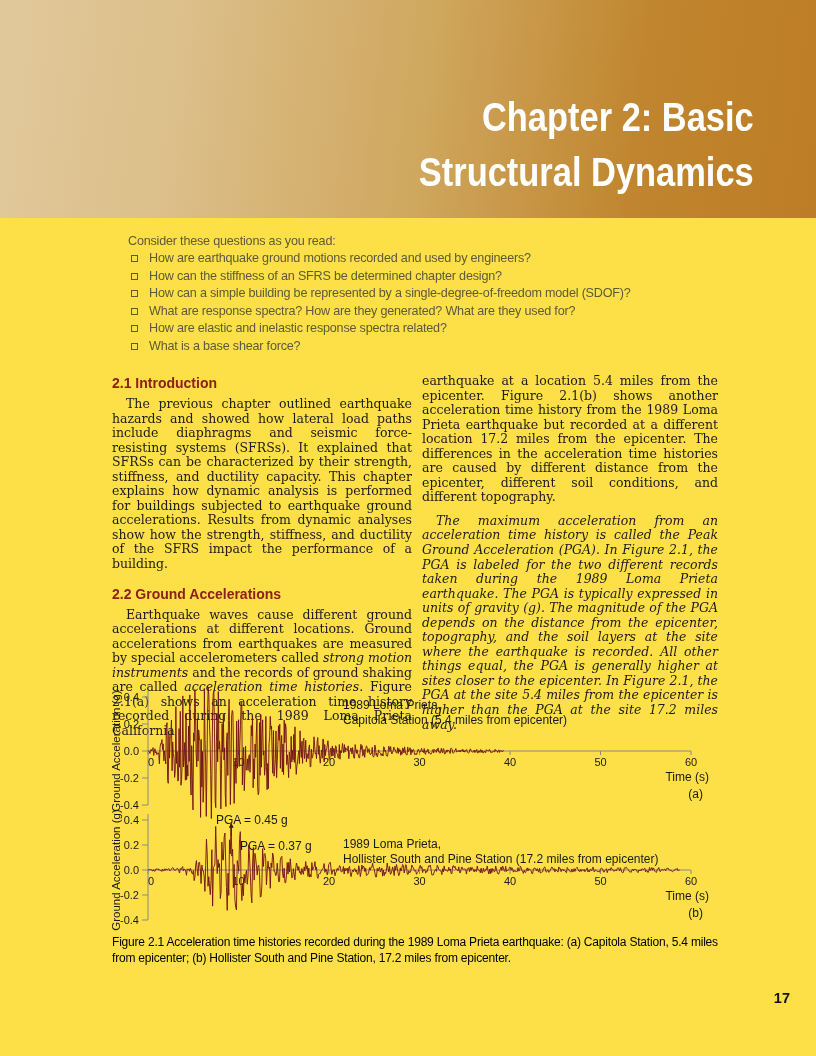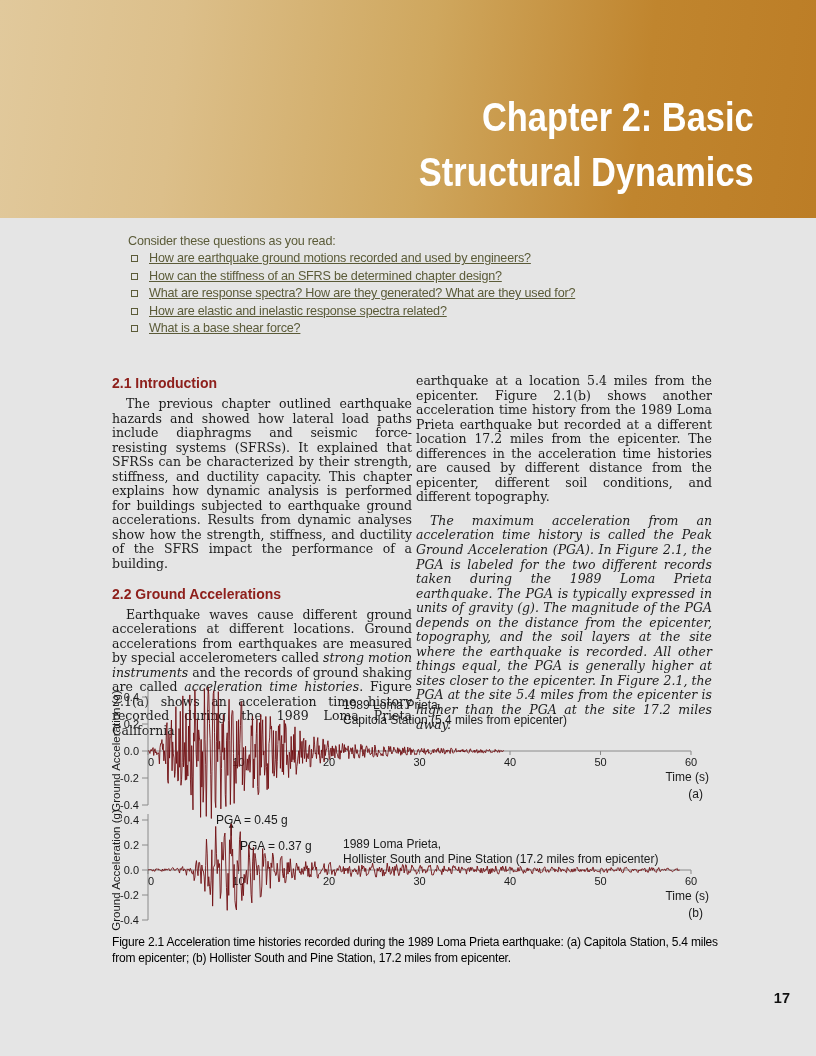--- a/index.html
+++ b/index.html
@@ -1,33 +1,33 @@
 <!DOCTYPE html>
 <html><head>
 <meta charset="utf-8">
 <style>
   html,body{margin:0;padding:0;background:#ffffff;}
-  .page{position:relative;width:816px;height:1056px;background:#e5e5e5;overflow:hidden;
+  .page{position:relative;width:816px;height:1056px;background:#fde047;overflow:hidden;
         font-family:"Liberation Sans",sans-serif;}
   
   .banner{position:absolute;left:0;top:0;width:816px;height:218px;
           background:linear-gradient(97deg,#e1c99c 0%,#dcbf8a 22%,#cfa75e 52%,#c0852e 78%,#bc7d26 100%);}
   .chapter-title{position:absolute;top:90px;right:62px;text-align:right;color:#ffffff;
                  font-weight:bold;font-size:41px;line-height:55px;
                  transform:scaleX(0.84);transform-origin:100% 0;white-space:nowrap;}
   
   .questions{position:absolute;left:112px;top:233px;width:640px;color:#5b5b38;
              font-size:12.6px;letter-spacing:-0.2px;margin-left:16px;}
   .q-intro{line-height:17px;}
   .q-list{list-style:none;margin:0;padding:0;}
-  .q-item{position:relative;padding-left:21px;line-height:17.6px;text-decoration:underline;}
+  .q-item{position:relative;padding-left:21px;line-height:17.6px;}
   .q-square{position:absolute;left:3px;top:5px;width:5px;height:5px;border:1px solid #5b5b38;}
   
   .columns{position:absolute;left:112px;top:374px;width:606px;display:flex;}
-  .col-left{width:300px;margin-right:4px;}
+  .col-left{width:300px;margin-right:10px;}
   .col-right{width:296px;}
   .sec-heading{color:#8e201c;font-weight:bold;font-size:14px;line-height:18px;margin:0 0 5px 0;}
   .sec-block + .sec-block{margin-top:13px;}
   .body-par{font-family:"DejaVu Serif",serif;font-size:12.5px;line-height:14.55px;
             color:#1c1c1c;text-align:justify;margin:0 0 0 0;hyphens:none;}
   .body-par.indent{text-indent:14px;}
   .body-par + .body-par{margin-top:9px;font-style:italic;}
   
   .figure{position:absolute;left:112px;top:690px;width:640px;height:310px;margin:0;}
   .figure svg{position:absolute;left:0;overflow:visible;}
@@ -47,21 +47,21 @@
       <div>Chapter 2: Basic</div>
       <div>Structural Dynamics</div>
     </div>
   </header>
 
   <section class="questions">
     <div class="q-intro">Consider these questions as you read:</div>
     <ul class="q-list" id="q-list">
         <li class="q-item"><span class="q-square"></span><span>How are earthquake ground motions recorded and used by engineers?</span></li>
         <li class="q-item"><span class="q-square"></span><span>How can the stiffness of an SFRS be determined chapter design?</span></li>
-        <li class="q-item"><span class="q-square"></span></li>
+        <li class="q-item"><span class="q-square"></span><span>How can a simple building be represented by a single-degree-of-freedom model (SDOF)?</span></li>
         <li class="q-item"><span class="q-square"></span><span>What are response spectra?  How are they generated?  What are they used for?</span></li>
         <li class="q-item"><span class="q-square"></span><span>How are elastic and inelastic response spectra related?</span></li>
         <li class="q-item"><span class="q-square"></span><span>What is a base shear force?</span></li>
       </ul>
   </section>
 
   <section class="columns">
     <div class="col-left" id="col-left">
         <div class="sec-block">
           <h3 class="sec-heading">2.1 Introduction</h3>

